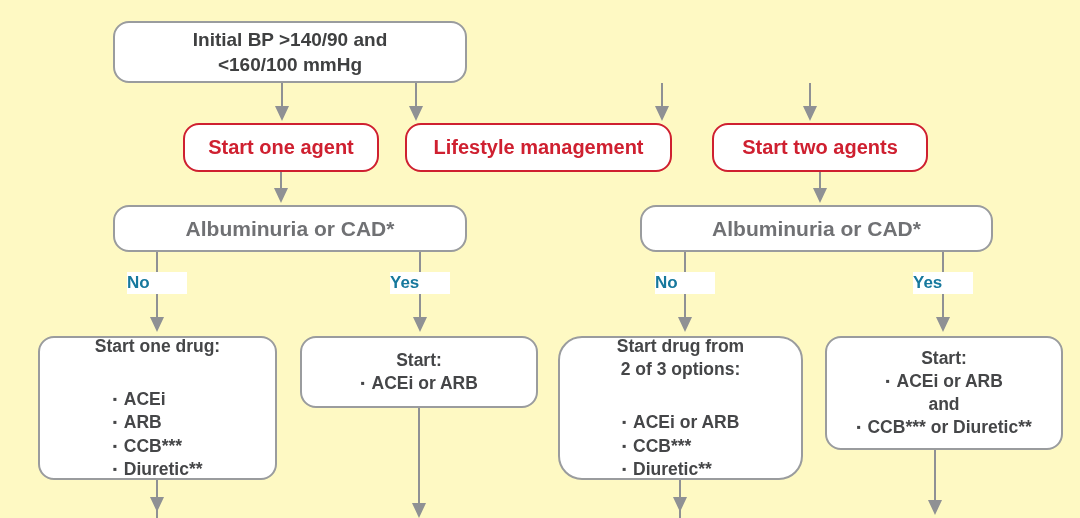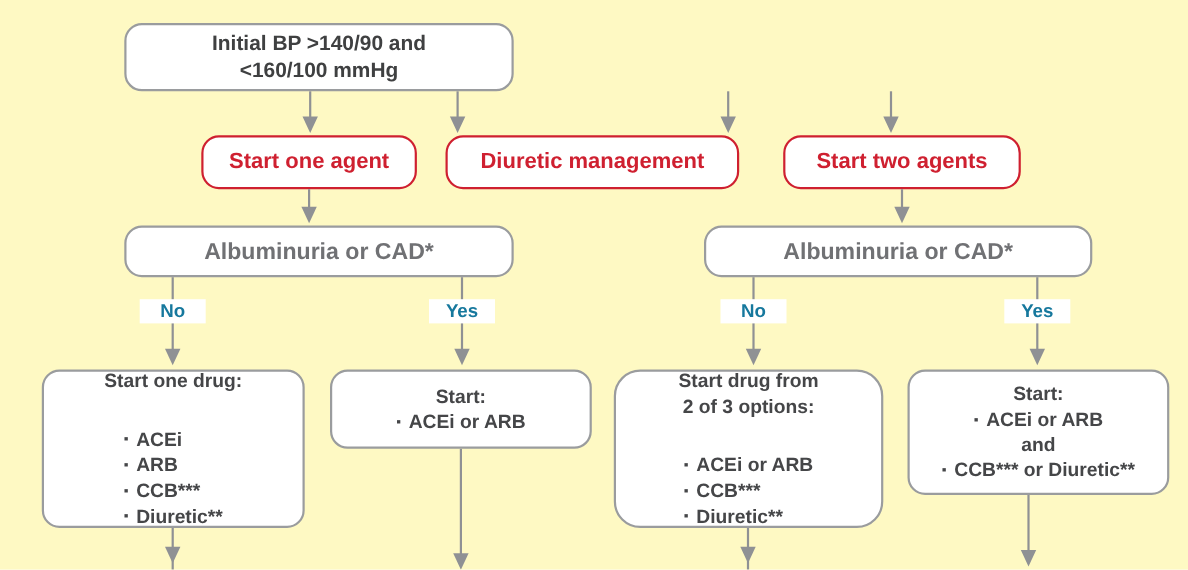--- a/index.html
+++ b/index.html
@@ -45,21 +45,20 @@
   .ahead{
     position:absolute;
     width:0;height:0;
     border-left:7px solid transparent;
     border-right:7px solid transparent;
     border-top:15px solid #8f9194;
   }
   .edge-label{
     position:absolute;
     width:60px;
-    text-align:center;
     background:#ffffff;
     color:#16789d;
     font-weight:bold;
     font-size:17px;
     line-height:22px;
     height:22px;
   }
   .bullet-wrap{width:100%;text-align:center;margin-top:30px;}
   .bullet-block{display:inline-block;text-align:left;}
   .bullet{
@@ -86,21 +85,21 @@
   <div class="ahead" style="left:409px;top:106px;"></div>
   <div class="vline" style="left:661px;top:83px;height:25px;"></div>
   <div class="ahead" style="left:655px;top:106px;"></div>
   <div class="vline" style="left:809px;top:83px;height:25px;"></div>
   <div class="ahead" style="left:803px;top:106px;"></div>
 
   <div class="box box--red" style="left:183px;top:123px;width:196px;height:49px;">
     <div>Start one agent</div>
   </div>
   <div class="box box--red" style="left:405px;top:123px;width:267px;height:49px;">
-    <div>Diuretic management</div>
+    <div>Lifestyle management</div>
   </div>
   <div class="box box--red" style="left:712px;top:123px;width:216px;height:49px;">
     <div>Start two agents</div>
   </div>
 
   <div class="vline" style="left:280px;top:172px;height:18px;"></div>
   <div class="ahead" style="left:274px;top:188px;"></div>
   <div class="vline" style="left:819px;top:172px;height:18px;"></div>
   <div class="ahead" style="left:813px;top:188px;"></div>
 

